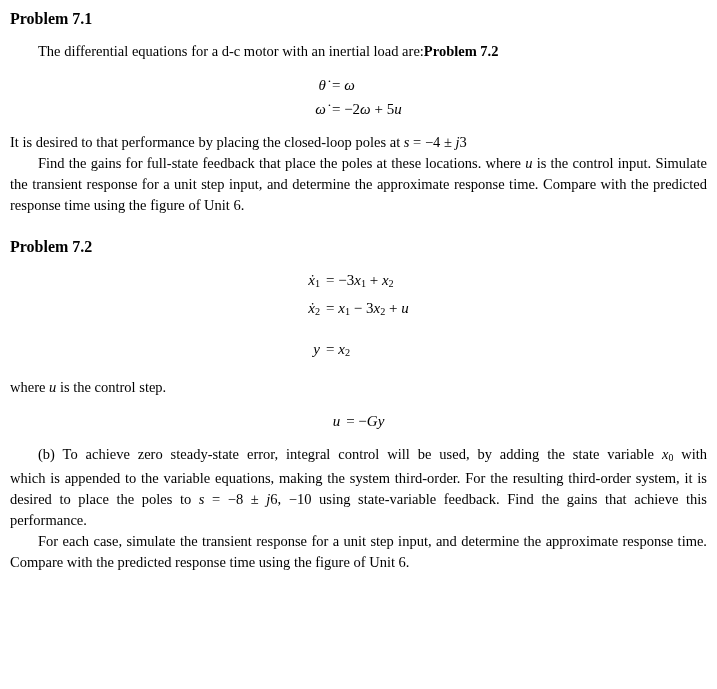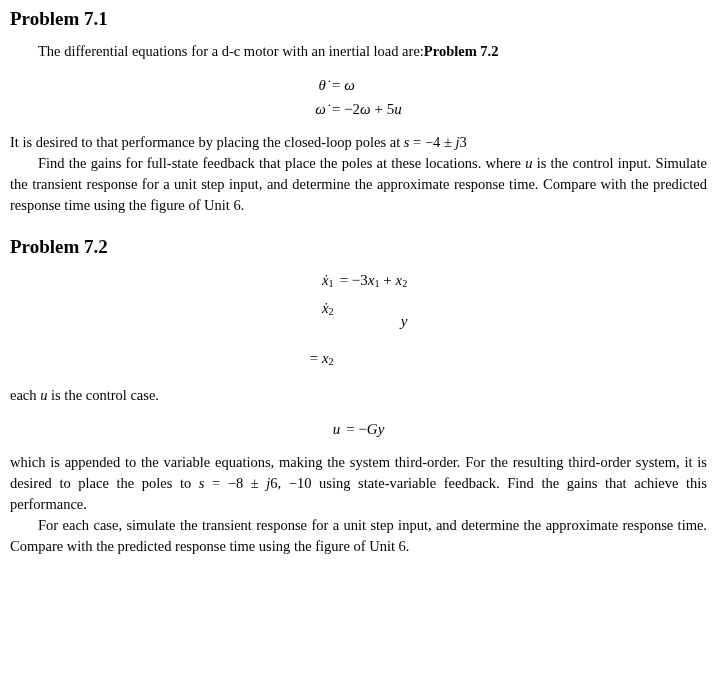--- a/index.html
+++ b/index.html
@@ -10,21 +10,21 @@
     background: #ffffff;
     color: #000000;
     font-family: "Liberation Serif", "DejaVu Serif", serif;
     font-size: 14.5px;
     line-height: 21px;
     padding: 8px 10px;
     overflow: hidden;
   }
   .ph {
     font-weight: bold;
-    font-size: 19px;
+    font-size: 16px;
     margin: 0 0 12px 0;
   }
   .ph2 {
     margin-top: 20px;
     margin-bottom: 9px;
   }
   .para {
     margin: 0;
     text-align: justify;
   }
@@ -68,32 +68,34 @@
 
   <p class="para ind"><span class="run-n">Find the gains for full-state feedback that place the poles at these locations. where </span><span class="run-i">u</span><span class="run-n"> is the control input. Simulate the transient response for a unit step input, and determine the approximate response time. Compare with the predicted response time using the figure of Unit 6.</span></p>
 
   <div class="ph ph2">Problem 7.2</div>
 
 
   <div class="eq">
     <span class="lhs"><span class="run-i">ẋ</span><span class="run-sub">1</span></span>
     <span class="rhs"><span class="run-n">= −3</span><span class="run-i">x</span><span class="run-sub">1</span><span class="run-n"> + </span><span class="run-i">x</span><span class="run-sub">2</span></span>
     <span class="lhs"><span class="run-i">ẋ</span><span class="run-sub">2</span></span>
+    <span class="rhs"><span class="run-n">= </span><span class="run-i">x</span><span class="run-sub">1</span><span class="run-n"> − 3</span><span class="run-i">x</span><span class="run-sub">2</span><span class="run-n"> + </span><span class="run-i">u</span></span>
     <span class="lhs sp"><span class="run-i">y</span></span>
     <span class="rhs sp"><span class="run-n">= </span><span class="run-i">x</span><span class="run-sub">2</span></span>
   </div>
 
-  <p class="para"><span class="run-n">each </span><span class="run-i">u</span><span class="run-n"> is the control case.</span></p>
+  <p class="para"><span class="run-n">where </span><span class="run-i">u</span><span class="run-n"> is the control step.</span></p>
 
 
   <div class="eq">
     <span class="lhs"><span class="run-i">u</span></span>
     <span class="rhs"><span class="run-n">= −</span><span class="run-i">Gy</span></span>
   </div>
 
 
+  <p class="para ind jlast"><span class="run-n">(b) To achieve zero steady-state error, integral control will be used, by adding the state variable </span><span class="run-i">x</span><span class="run-sub">0</span><span class="run-n"> with</span></p>
 
 
   <p class="para"><span class="run-n">which is appended to the variable equations, making the system third-order. For the resulting third-order system, it is desired to place the poles to </span><span class="run-i">s</span><span class="run-n"> = −8 ± </span><span class="run-i">j</span><span class="run-n">6, −10 using state-variable feedback. Find the gains that achieve this performance.</span></p>
 
   <p class="para ind"><span class="run-n">For each case, simulate the transient response for a unit step input, and determine the approximate response time. Compare with the predicted response time using the figure of Unit 6.</span></p>
 
 </div>
 
 </body></html>

